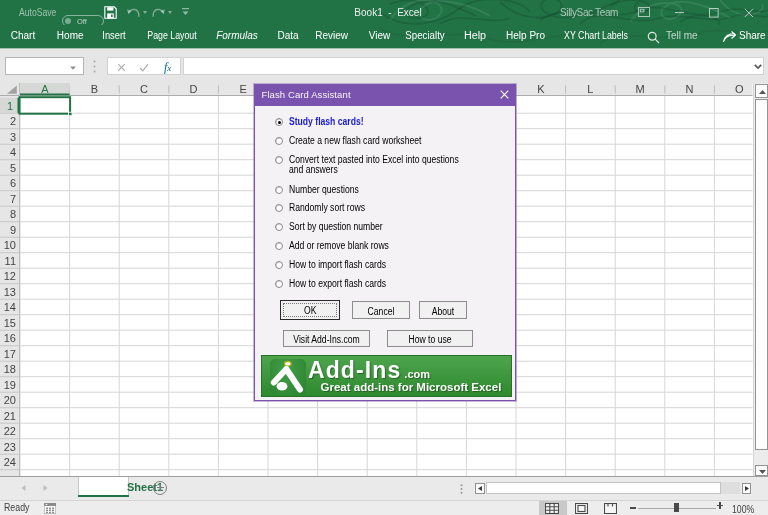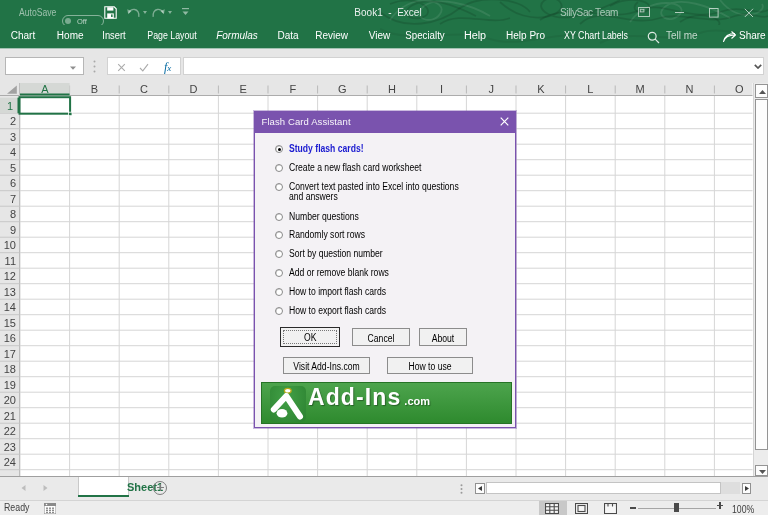--- a/index.html
+++ b/index.html
@@ -355,21 +355,21 @@
     <path d="M0.5,3.5 L0.5,0.5 L4,0.5 L4,3.5 M4,0.5 L8.5,0.5 M8.5,3.5 L8.5,0.5 L12.5,0.5 L12.5,3.5" fill="none" stroke="#4a4a4a" stroke-width="1.1"></path>
   </svg>
   <div class="abs" style="left:629.5px;top:6.5px;width:6px;height:1.6px;background:#4a4a4a;"></div>
   <div class="abs" style="left:638px;top:7px;width:78px;height:1px;background:#a6a6a6;"></div>
   <div class="abs" style="left:674px;top:2.5px;width:4.5px;height:9px;background:#4a4a4a;"></div>
   <div class="abs" style="left:717px;top:4px;width:6px;height:1.6px;background:#4a4a4a;"></div>
   <div class="abs" style="left:719.2px;top:1.8px;width:1.6px;height:6.4px;background:#4a4a4a;"></div>
   <div class="abs" style="left:732px;top:3px;font-size:10px;color:#3f3f3f;transform:scaleX(0.87);transform-origin:0 0;">100%</div>
 </div>
 
-<div class="abs" style="left:253.5px;top:111px;width:262.5px;height:317px;background:#f4f2f5;border:1px solid #7a53ae;box-shadow:0 0 0 1px rgba(122,83,174,0.4);">
+<div class="abs" style="left:253.5px;top:84px;width:262.5px;height:317px;background:#f4f2f5;border:1px solid #7a53ae;box-shadow:0 0 0 1px rgba(122,83,174,0.4);">
   <div class="abs" style="left:0;top:0;width:260.5px;height:20.5px;background:#7a53ae;">
     <div class="abs" style="left:7px;top:3.5px;font-size:9.5px;letter-spacing:0.1px;color:rgba(255,255,255,0.95);">Flash Card Assistant</div>
     <svg class="abs" style="left:245.5px;top:4.5px;" width="9" height="9" viewBox="0 0 9 9">
         <path d="M0.7,0.7 L8.3,8.3 M8.3,0.7 L0.7,8.3" stroke="#fff" stroke-width="1.2"></path>
       </svg>
   </div>
   <div id="radios">
       <div class="abs" style="left:20.5px;top:33px;width:8px;height:8px;border-radius:50%;background:#fff;border:1px solid #8a8a8a;box-shadow:inset 0.5px 0.5px 0 rgba(0,0,0,0.25);"></div>
       <div class="abs" style="left:23px;top:35.5px;width:3px;height:3px;border-radius:50%;background:#000;"></div>
       <div class="abs" style="left:34px;top:31px;font-size:10px;color:#000;white-space:nowrap;transform:scaleX(0.86);transform-origin:0 0;"><b style="color:#1b1bd0">Study flash cards!</b></div>
@@ -411,14 +411,15 @@
 
   <div class="abs" style="left:6.5px;top:269.5px;width:251px;height:42px;background:linear-gradient(#4da44d,#2e8a2e);border:1px solid #267326;">
     <div class="abs" style="left:8px;top:3.5px;width:36px;height:35.5px;border-radius:5px;background:radial-gradient(ellipse at 45% 30%,#42a046,#2b8130);">
       <svg width="36" height="35.5" viewBox="0 0 36 35.5">
         <ellipse cx="17.8" cy="4.8" rx="3.4" ry="2.4" fill="#fff" stroke="#b5a818" stroke-width="1.2"></ellipse>
         <path d="M3.8,23.5 L16.3,10 L30,30.5" fill="none" stroke="#fff" stroke-width="6" stroke-linecap="round" stroke-linejoin="round"></path>
         <ellipse cx="12" cy="27.2" rx="5.4" ry="4.3" fill="#fff"></ellipse>
       </svg>
     </div>
     <div class="abs" style="left:46px;top:1.5px;font-size:23px;font-weight:bold;color:#fff;letter-spacing:1.1px;white-space:nowrap;text-shadow:1px 1px 1px rgba(0,0,0,0.35);">Add-Ins<span style="font-size:11px;letter-spacing:0;"> .com</span></div>
+    <div class="abs" style="left:58.5px;top:25px;font-size:11.5px;font-weight:bold;color:#fff;white-space:nowrap;text-shadow:1px 1px 1px rgba(0,0,0,0.35);">Great add-ins for Microsoft Excel</div>
   </div>
 </div>
 
 </body></html>

